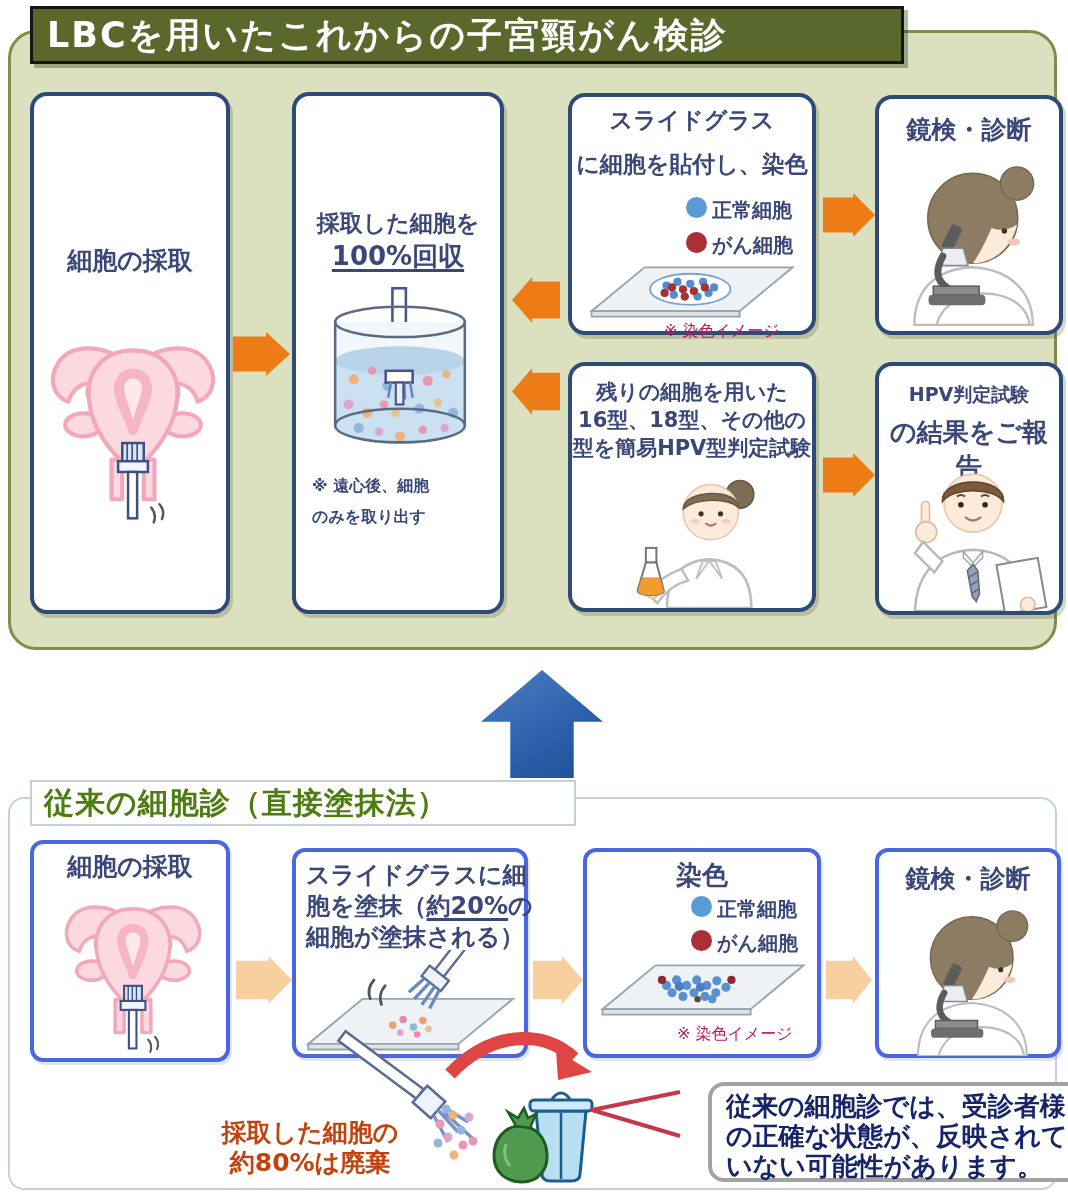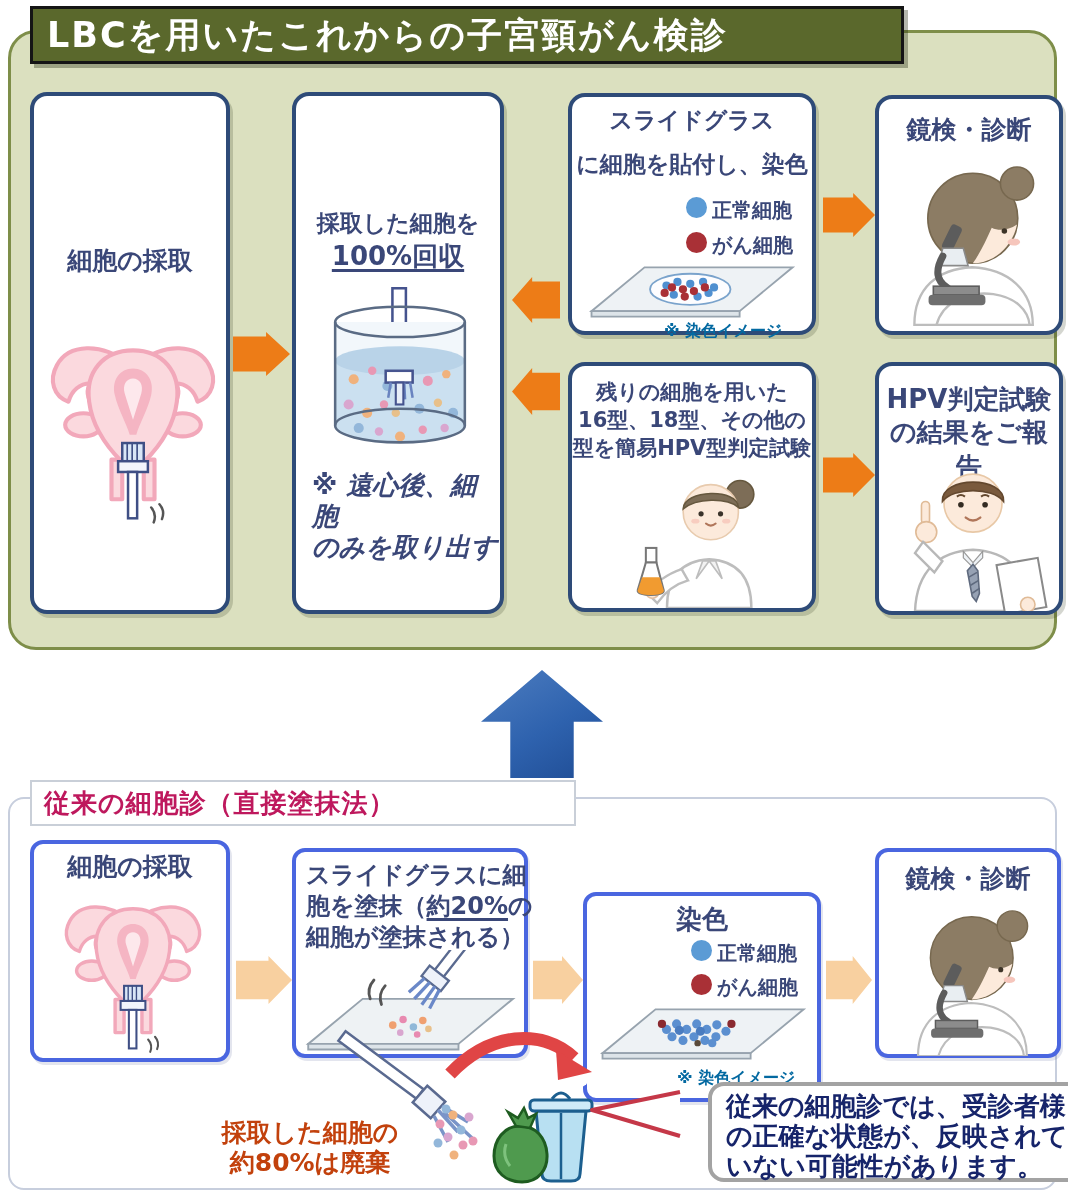--- a/index.html
+++ b/index.html
@@ -30,26 +30,26 @@
   .arrow-pr{background:#f8d0a0;clip-path:polygon(0% 10%,58% 10%,58% 0%,100% 50%,58% 100%,58% 90%,0% 90%);}
   .big-up-arrow{position:absolute;left:481px;top:670px;width:122px;height:108px;z-index:1;
     background:linear-gradient(150deg,#4d7dc0 0%,#2e62ae 55%,#1f4c94 100%);
     clip-path:polygon(50% 0%,100% 48%,76% 48%,76% 100%,24% 100%,24% 48%,0% 48%);}
 
   
   .panel-bottom{position:absolute;left:8px;top:797px;width:1049px;height:393px;
     background:#ffffff;border:2px solid #c7cedd;border-radius:16px;box-sizing:border-box;}
   .title2{position:absolute;left:30px;top:780px;width:546px;height:46px;background:#ffffff;
     border:2px solid #c9cfd8;box-sizing:border-box;z-index:3;display:flex;align-items:center;padding-left:12px;}
-  .title2 span{color:#be185d;font-size:26px;font-weight:800;letter-spacing:1px;white-space:nowrap;}
+  .title2 span{color:#4d7c0f;font-size:30px;font-weight:800;letter-spacing:1px;white-space:nowrap;}
 
   .legend-row{position:absolute;display:flex;align-items:flex-start;gap:5px;}
   .dot{width:21px;height:21px;border-radius:50%;display:inline-block;flex:0 0 auto;}
   .legend-label{font-size:20px;}
-  .cap{font-size:16px;color:#0369a1;font-weight:700;}
+  .cap{font-size:16px;color:#be185d;font-weight:400;}
 
   .u{ text-decoration:underline;text-decoration-thickness:2.5px;text-underline-offset:4px;}
 
   .callout{position:absolute;left:708px;top:1082px;width:384px;height:100px;background:#fff;
     border:4px solid #a3a3a3;border-radius:16px;box-sizing:border-box;z-index:4;
     padding:5px 0 0 14px;}
   .callout div{color:#16246a;font-size:26px;font-weight:800;line-height:30px;white-space:nowrap;}
   .tail{position:absolute;left:588px;top:1088px;width:94px;height:56px;z-index:5;}
 
   .discard-text{position:absolute;left:200px;top:1118px;width:220px;text-align:center;z-index:4;}
@@ -128,21 +128,21 @@
         <rect x="78" y="100" width="32" height="14" fill="#fdfdfd" stroke="#45538e" stroke-width="3"></rect>
         <g stroke="#6a84c0" stroke-width="3" fill="none">
           <path d="M84 114 l-3 18 M92 114 l-1 20 M100 114 l1 20 M107 114 l3 18"></path>
         </g>
         <rect x="90" y="114" width="9" height="26" fill="#e8eef8" stroke="#45538e" stroke-width="2.5"></rect>
         <ellipse cx="95" cy="165" rx="77" ry="20" fill="none" stroke="#5a6b84" stroke-width="3"></ellipse>
         <path d="M18 42 L18 165 M172 42 L172 165" stroke="#5a6b84" stroke-width="3" fill="none"></path>
         <ellipse cx="95" cy="42" rx="77" ry="18" fill="none" stroke="#5a6b84" stroke-width="3"></ellipse>
       </svg>
     </div>
-    <div class="abs jp" style="left:16px;top:374px;font-size:26px;line-height:31px;font-style:italic;">
+    <div class="abs jp" style="left:16px;top:374px;font-size:16px;line-height:31px;">
       <div>※ 遠心後、細胞</div>
       <div>のみを取り出す</div>
     </div>
   </div>
 
   <div class="arrow-l" style="left:512px;top:277px;width:48px;height:46px;"></div>
   <div class="arrow-l" style="left:512px;top:368px;width:48px;height:47px;"></div>
 
   <div class="tbox" style="left:568px;top:93px;width:248px;height:242px;">
     <div class="abs ctr jp" style="top:8px;font-size:23px;">スライドグラス</div>
@@ -226,21 +226,21 @@
         <path d="M116 66 q6 5 12 0" fill="none" stroke="#b0765a" stroke-width="2.5" stroke-linecap="round"></path>
         <ellipse cx="103" cy="63" rx="5" ry="3" fill="#f8cdc0"></ellipse>
         <ellipse cx="141" cy="63" rx="5" ry="3" fill="#f8cdc0"></ellipse>
       </svg>
     </div>
   </div>
 
   <div class="arrow-r" style="left:823px;top:453px;width:52px;height:44px;"></div>
 
   <div class="tbox" style="left:875px;top:362px;width:188px;height:253px;">
-    <div class="abs ctr jp" style="top:16px;font-size:26px;">HPV判定試験</div>
+    <div class="abs ctr jp" style="top:16px;font-size:19px;">HPV判定試験</div>
     <div class="abs ctr jp" style="top:49px;font-size:26px;">の結果をご報告</div>
     <div class="abs" style="left:12px;top:92px;width:164px;height:153px;">
       <svg viewBox="0 0 200 190" width="100%" height="100%">
         <rect x="36" y="54" width="10" height="28" rx="5" fill="#fceadb" stroke="#e0bb97" stroke-width="2"></rect>
         <circle cx="42" cy="92" r="13" fill="#fceadb" stroke="#e0bb97" stroke-width="2"></circle>
         <path d="M28 190 C30 140 58 116 100 114 C142 116 170 140 172 190 Z" fill="#fff" stroke="#b8b8b8" stroke-width="3"></path>
         <path d="M62 128 L38 104 L28 118 L52 142 Z" fill="#fff" stroke="#b8b8b8" stroke-width="3"></path>
         <path d="M88 116 L100 130 L112 116 L112 124 L100 136 L88 124 Z" fill="#eef2f6" stroke="#999" stroke-width="1.5"></path>
         <path d="M100 132 L93 140 L99 172 L104 178 L108 168 L106 140 Z" fill="#97a2b4" stroke="#5f6a7e" stroke-width="2"></path>
         <path d="M95 148 l10 -6 M97 158 l10 -6 M99 168 l9 -6" stroke="#5f6a7e" stroke-width="2" fill="none"></path>
@@ -318,21 +318,21 @@
           <rect x="115" y="20" width="26" height="14" fill="#eef2fa" stroke="#5a6a90" stroke-width="2.5"></rect>
           <path d="M119 34 l-4 22 M126 34 l-2 24 M133 34 l1 24 M139 34 l4 22" stroke="#6a88c8" stroke-width="3.5" fill="none"></path>
         </g>
         <path d="M84 38 q-8 9 -4 20 M72 32 q-8 9 -4 20" fill="none" stroke="#555" stroke-width="3" stroke-linecap="round"></path>
       </svg>
     </div>
   </div>
 
   <div class="arrow-pr" style="left:533px;top:956px;width:50px;height:48px;"></div>
 
-  <div class="bbox" style="left:583px;top:848px;width:238px;height:210px;margin-top:44px;">
+  <div class="bbox" style="left:583px;top:848px;width:238px;height:210px;">
     <div class="abs ctr jp" style="top:6px;font-size:26px;">染色</div>
     <div class="legend-row" style="left:104px;top:44px;">
       <span class="dot" style="background:#5b9bd5;"></span>
       <span class="legend-label jp">正常細胞</span>
     </div>
     <div class="legend-row" style="left:104px;top:78px;">
       <span class="dot" style="background:#a93036;"></span>
       <span class="legend-label jp">がん細胞</span>
     </div>
     <div class="abs" style="left:6px;top:106px;width:222px;height:64px;">

